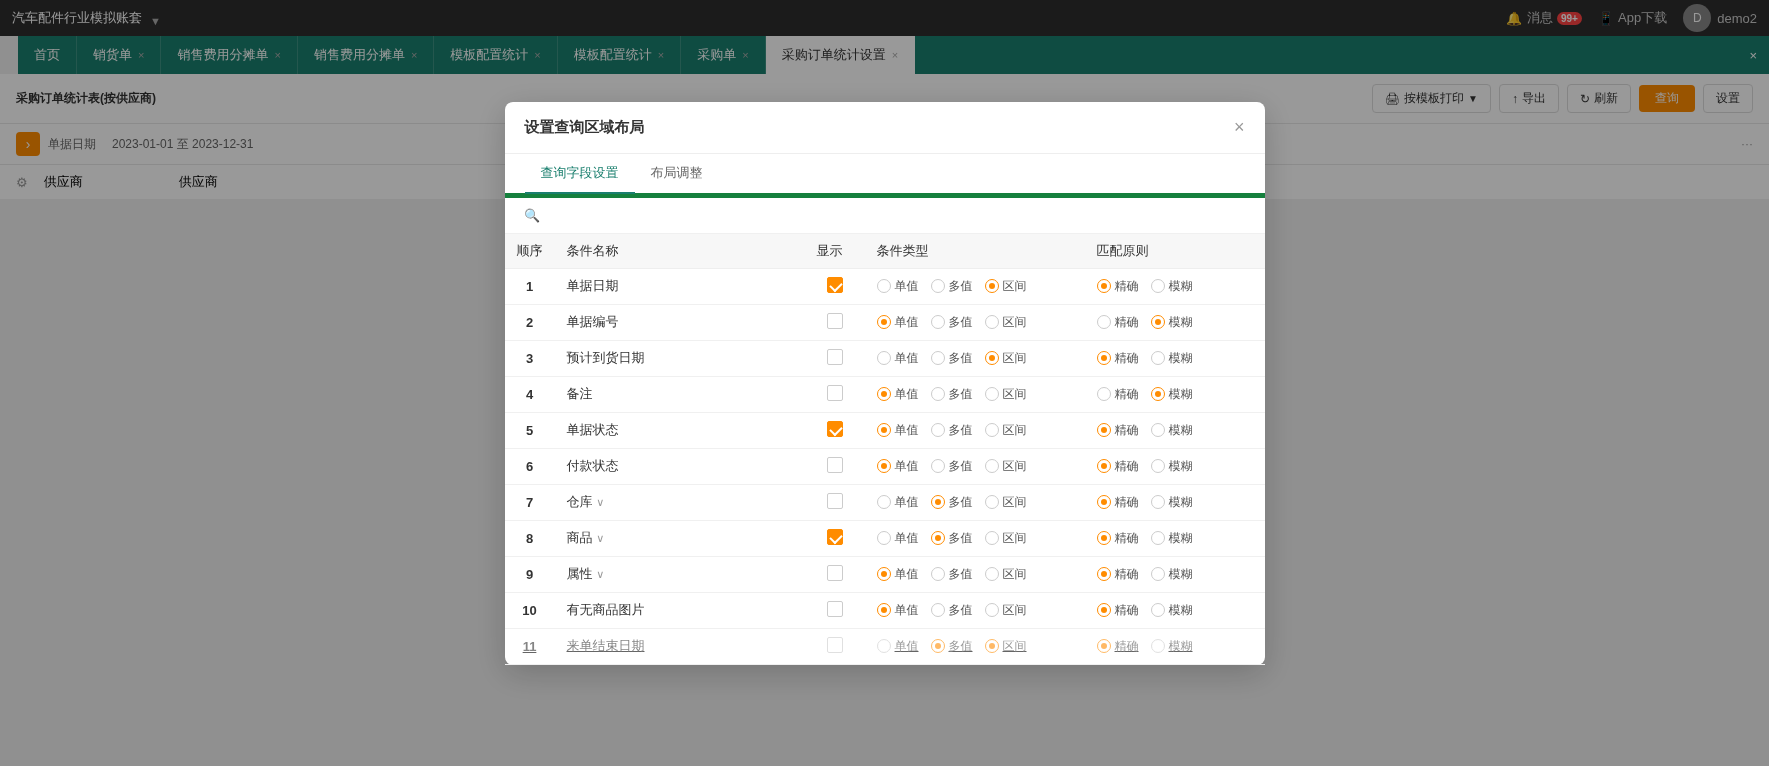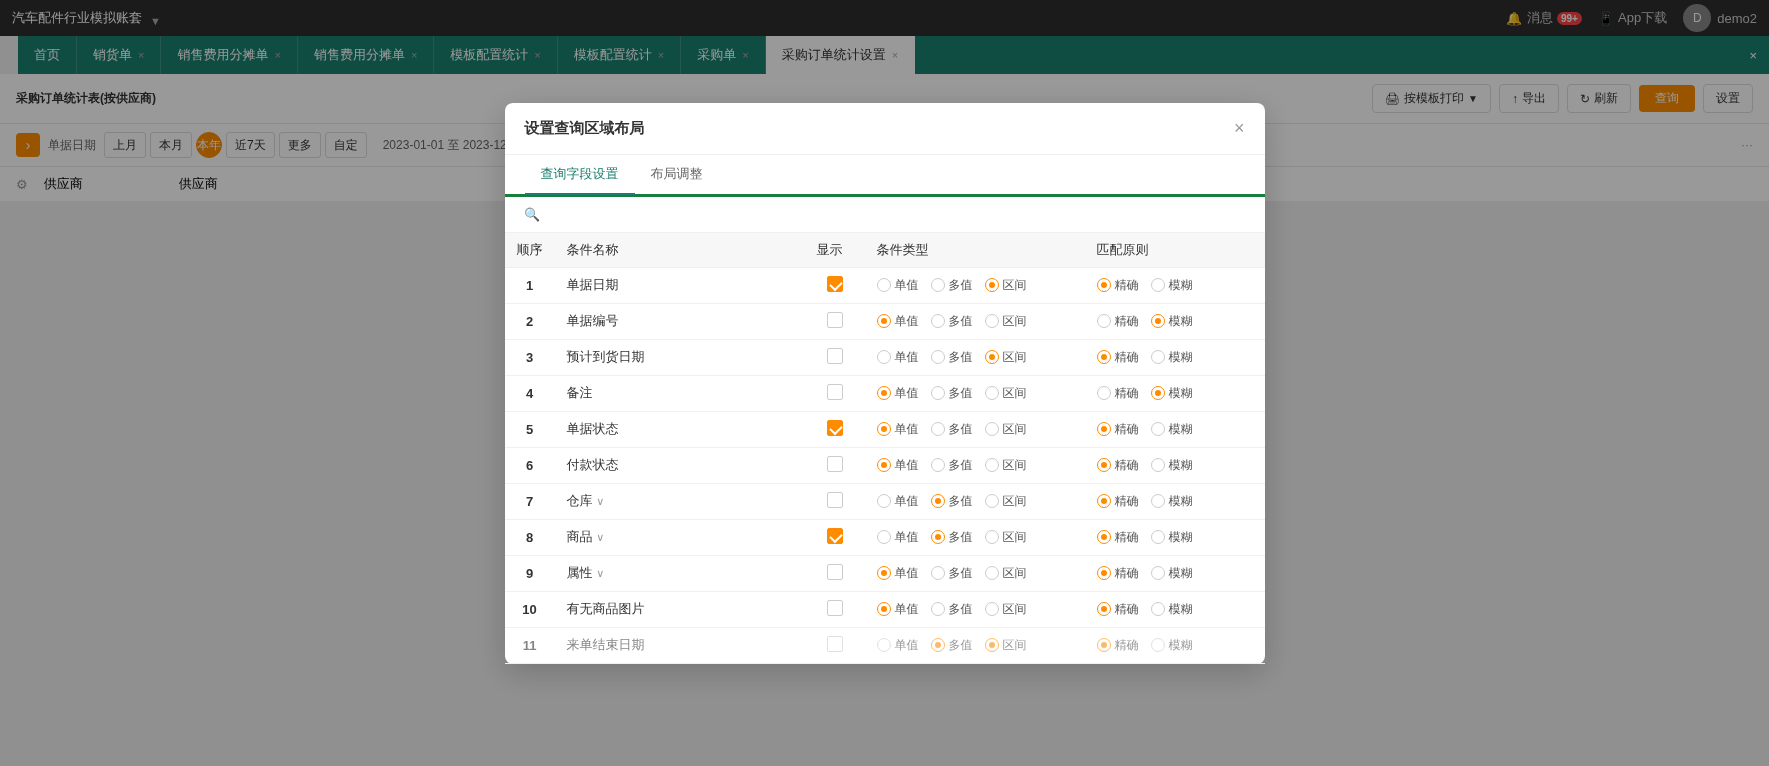--- a/index.html
+++ b/index.html
@@ -145,21 +145,21 @@
       justify-content: space-between;
     }
     .modal-title { font-size: 15px; font-weight: bold; color: #333; }
     .modal-close {
       color: #999; cursor: pointer; font-size: 18px; line-height: 1;
       border: none; background: none; padding: 0;
     }
     .modal-tabs {
       display: flex;
       padding: 0 20px;
-      border-bottom: 3px solid #15803d;
+      border-bottom: 5px solid #15803d;
     }
     .modal-tab {
       padding: 10px 16px;
       font-size: 13px;
       color: #666;
       cursor: pointer;
       border-bottom: 2px solid transparent;
       margin-bottom: -1px;
     }
     .modal-tab.active {
@@ -373,28 +373,20 @@
       </button>
       <button class="btn-settings">
         <span>设置</span>
       </button>
     </div>
   </div>
 
   <div class="filter-bar">
     <button class="filter-toggle">›</button>
     <span class="filter-label">单据日期</span>
-    <div class="date-filter-btns">
-      <button class="date-btn">上月</button>
-      <button class="date-btn">本月</button>
-      <button class="date-btn active">本年</button>
-      <button class="date-btn">近7天</button>
-      <button class="date-btn">更多</button>
-      <button class="date-btn">自定</button>
-    </div>
     <span class="date-range">2023-01-01 至 2023-12-31</span>
     <span class="filter-extra">···</span>
   </div>
 
   <div class="table-header">
     <span class="gear-icon">⚙</span>
     <span>供应商</span>
     <span style="margin-left:80px;">供应商</span>
   </div>
 </div>
@@ -765,21 +757,21 @@
                     <span class="custom-radio checked"></span>
                     <span class="radio-label">精确</span>
                   </label>
                   <label class="radio-item">
                     <span class="custom-radio"></span>
                     <span class="radio-label">模糊</span>
                   </label>
                 </div>
               </td>
             </tr>
-            <tr style="opacity: 0.6;">
+            <tr style="opacity: 0.6; text-decoration: underline;">
               <td class="td-order">11</td>
               <td class="td-name">来单结束日期</td>
               <td class="td-display" style="text-align: center;"><span class="custom-checkbox"></span></td>
               <td class="td-type">
                 <div class="radio-group">
                   <label class="radio-item">
                     <span class="custom-radio"></span>
                     <span class="radio-label">单值</span>
                   </label>
                   <label class="radio-item">

